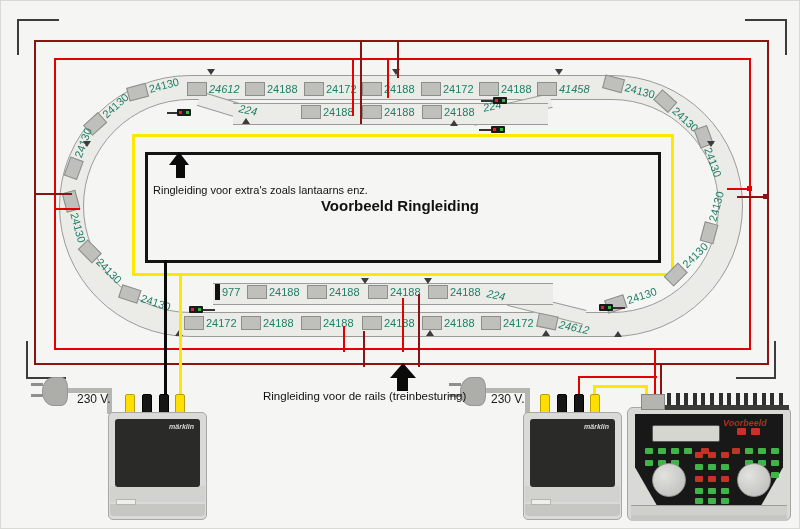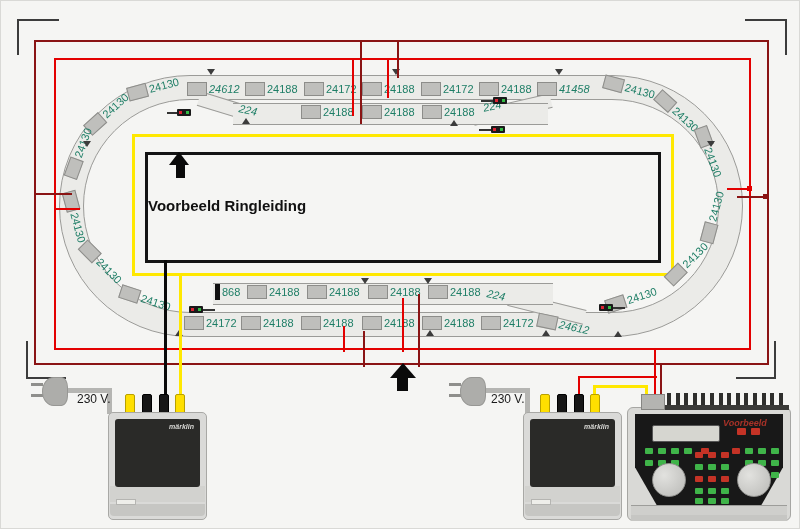--- a/index.html
+++ b/index.html
@@ -30,21 +30,21 @@
   .m-down{border-top:6px solid #3c3c3c}
   .m-up{border-bottom:6px solid #3c3c3c}
   .cicon{position:absolute;width:14px;height:7px;background:#1a1a1a;border-radius:1px}
   .cicon::before{content:"";position:absolute;left:2px;top:2px;width:3px;height:3px;background:#d23}
   .cicon::after{content:"";position:absolute;right:2px;top:2px;width:3px;height:3px;background:#3b4}
   .stem{position:absolute;height:2px;background:#333}
   
   #ybox{position:absolute;left:131px;top:133px;width:542px;height:142px;border:3px solid #ffe800;box-sizing:border-box}
   #bbox{position:absolute;left:144px;top:151px;width:516px;height:111px;border:3px solid #141414;box-sizing:border-box}
   .note{position:absolute;font-size:11px;color:#111}
-  #dg-title{position:absolute;left:147px;top:196px;width:504px;font-size:15px;font-weight:bold;color:#111}
+  #dg-title{position:absolute;left:147px;top:196px;width:504px;text-align:center;font-size:15px;font-weight:bold;color:#111}
   .ar-head{position:absolute;width:0;height:0;border-left:10px solid transparent;border-right:10px solid transparent;border-bottom:13px solid #0a0a0a}
   .ar-head-lg{position:absolute;width:0;height:0;border-left:13px solid transparent;border-right:13px solid transparent;border-bottom:15px solid #0a0a0a}
   .ar-stem{position:absolute;background:#0a0a0a}
   .cap{position:absolute;font-size:11.5px;color:#111;white-space:nowrap}
   
   .plug-body{position:absolute;width:26px;height:29px;background:#adadaa;border:1px solid #979794;
              border-radius:45% 25% 25% 45% / 50% 35% 35% 50%;box-sizing:border-box}
   .prong{position:absolute;width:12px;height:3px;background:#8f8f8c}
   .trafo{position:absolute;width:99px;height:108px;background:#dadad8;border:1px solid #a8a8a5;border-radius:5px;box-sizing:border-box}
   .trafo-strip1{position:absolute;width:95px;height:16px;background:#d2d2cf}
@@ -95,20 +95,21 @@
   <div class="siding" style="left:198px;top:90px;width:66px;height:15px;transform:rotate(17deg);transform-origin:left center"></div>
   <div class="siding" style="left:472px;top:110px;width:80px;height:15px;transform:rotate(-13deg);transform-origin:left center"></div>
   <div class="siding" style="left:508px;top:290px;width:78px;height:15px;transform:rotate(14deg);transform-origin:left center"></div>
   <div class="siding" style="left:232px;top:102px;width:315px;height:22px"></div>
   <div class="siding" style="left:212px;top:282px;width:340px;height:22px"></div>
 
   <div id="ybox"></div>
   <div id="bbox"></div>
   <div class="ar-head" style="left:168px;top:151px"></div>
   <div class="ar-stem" style="left:175px;top:164px;width:9px;height:13px"></div>
+  <div class="note" style="left:152px;top:183px">Ringleiding voor extra's zoals lantaarns enz.</div>
   <div id="dg-title">Voorbeeld Ringleiding</div>
 
   <div class="tp" style="left:186px;top:80px">
       <span class="pc"></span>
       <span class="lbl it">24612</span>
     </div>
   <div class="tp" style="left:244px;top:80px">
       <span class="pc"></span>
       <span class="lbl">24188</span>
     </div>
@@ -147,21 +148,21 @@
   <div class="tp" style="left:421px;top:103px">
       <span class="pc"></span>
       <span class="lbl">24188</span>
     </div>
   <div class="tp" style="left:482px;top:97px;transform:rotate(-12deg)">
       <span class="lbl it">224</span>
     </div>
 
   <div class="tp" style="left:214px;top:283px">
       <span class="buf"></span>
-      <span class="lbl">868</span>
+      <span class="lbl">977</span>
     </div>
   <div class="tp" style="left:246px;top:283px">
       <span class="pc"></span>
       <span class="lbl">24188</span>
     </div>
   <div class="tp" style="left:306px;top:283px">
       <span class="pc"></span>
       <span class="lbl">24188</span>
     </div>
   <div class="tp" style="left:367px;top:283px">
@@ -389,14 +390,15 @@
   <div class="bg" style="left:694px;top:497px"></div>
   <div class="bg" style="left:707px;top:497px"></div>
   <div class="bg" style="left:720px;top:497px"></div>
   <div class="knob" style="left:651px;top:462px"></div>
   <div class="knob" style="left:736px;top:462px"></div>
   <div id="ib-base1"></div>
   <div id="ib-base2"></div>
 
   <div class="ar-head-lg" style="left:389px;top:362px"></div>
   <div class="ar-stem" style="left:396px;top:377px;width:11px;height:13px"></div>
+  <div class="cap" style="left:262px;top:389px">Ringleiding voor de rails (treinbesturing)</div>
 
 </div>
 
 </body></html>

